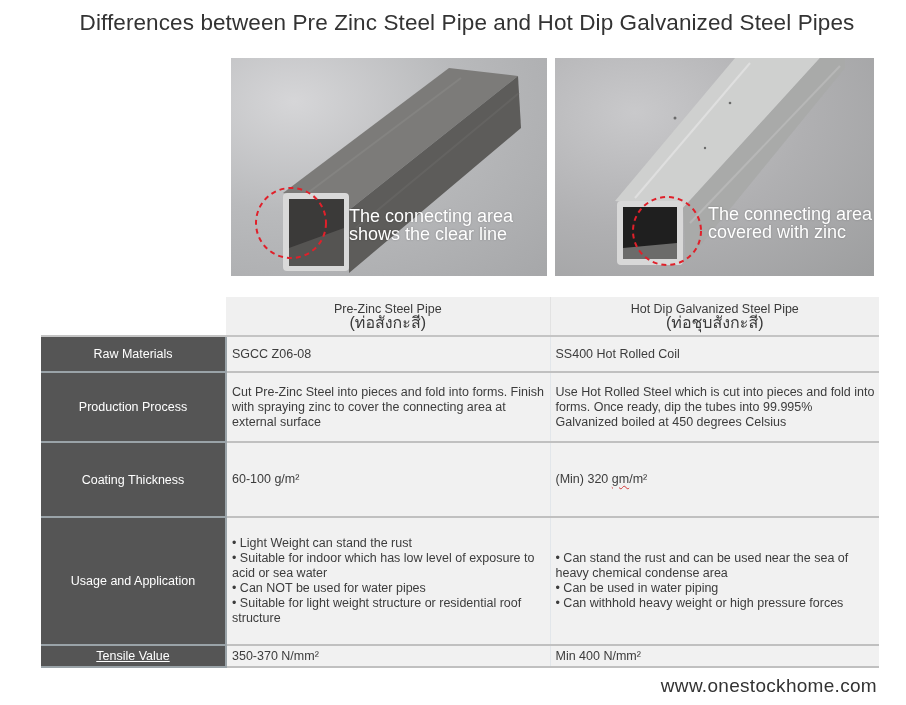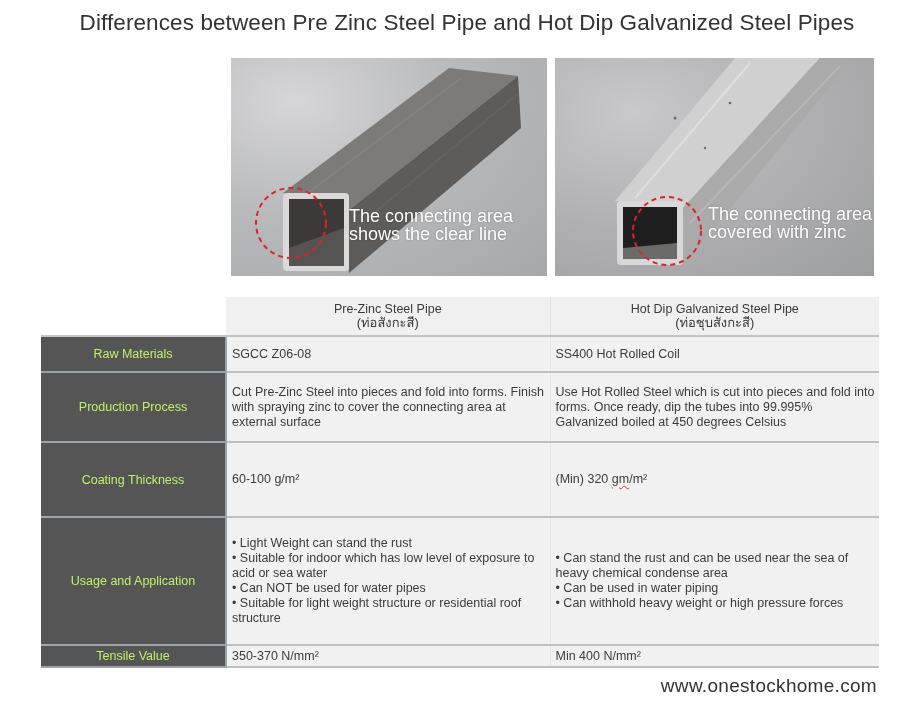--- a/index.html
+++ b/index.html
@@ -32,32 +32,32 @@
     position: absolute; left: 41px; top: 297px; border-collapse: collapse;
     font-size: 12.5px; table-layout: fixed;
   }
   table.cmp td, table.cmp th { vertical-align: middle; font-weight: normal; }
   col.c0 { width: 185px; } col.c1 { width: 324px; } col.c2 { width: 329px; }
 
   .hdr-row th { background: #f0f0f0; text-align: center; color: #3a3a3a; line-height: 14px; height: 39px;
     border-bottom: 2px solid #c4c4c4; }
   .hdr-row th.blank { background: #ffffff; border-bottom: 2px solid #c4c4c4; }
   .hdr-row th.col1 { border-right: 1px solid #e2e2e2; }
-  .thai { font-size: 13px; }
+  .thai { font-size: 16px; }
 
-  td.label { background: #555555; color: #bef264; text-align: center; border-bottom: 2px solid #9aa3a8; border-right: 2px solid #9aa3a8; }
+  td.label { background: #555555; color: #ffffff; text-align: center; border-bottom: 2px solid #9aa3a8; border-right: 2px solid #9aa3a8; }
   td.cell { background: #f1f1f1; padding: 0 4px 0 5px; line-height: 15px; color: #3c3c3c;
     border-bottom: 2px solid #c0c0c0; }
   td.cell.c1 { border-right: 1px solid #e2e6ea; }
   tr.r-raw td { height: 36px; }
   tr.r-prod td { height: 70px; }
   tr.r-coat td { height: 75px; }
   tr.r-usage td { height: 128px; }
   tr.r-tensile td { height: 22px; }
-  tr.r-tensile td.label { border-bottom: 2px solid #9aa3a8; }
+  tr.r-tensile td.label { border-bottom: 2px solid #9aa3a8; text-decoration: underline; }
 
   .bullet-line { display: block; }
   .squiggle { text-decoration: underline wavy #d23b3b; text-decoration-thickness: 1px; text-underline-offset: 2px; }
 
   .footer {
     position: absolute; right: 29px; top: 675px; font-size: 19px; color: #333; letter-spacing: 0.3px;
   }
 </style>
 </head>
 <body>

